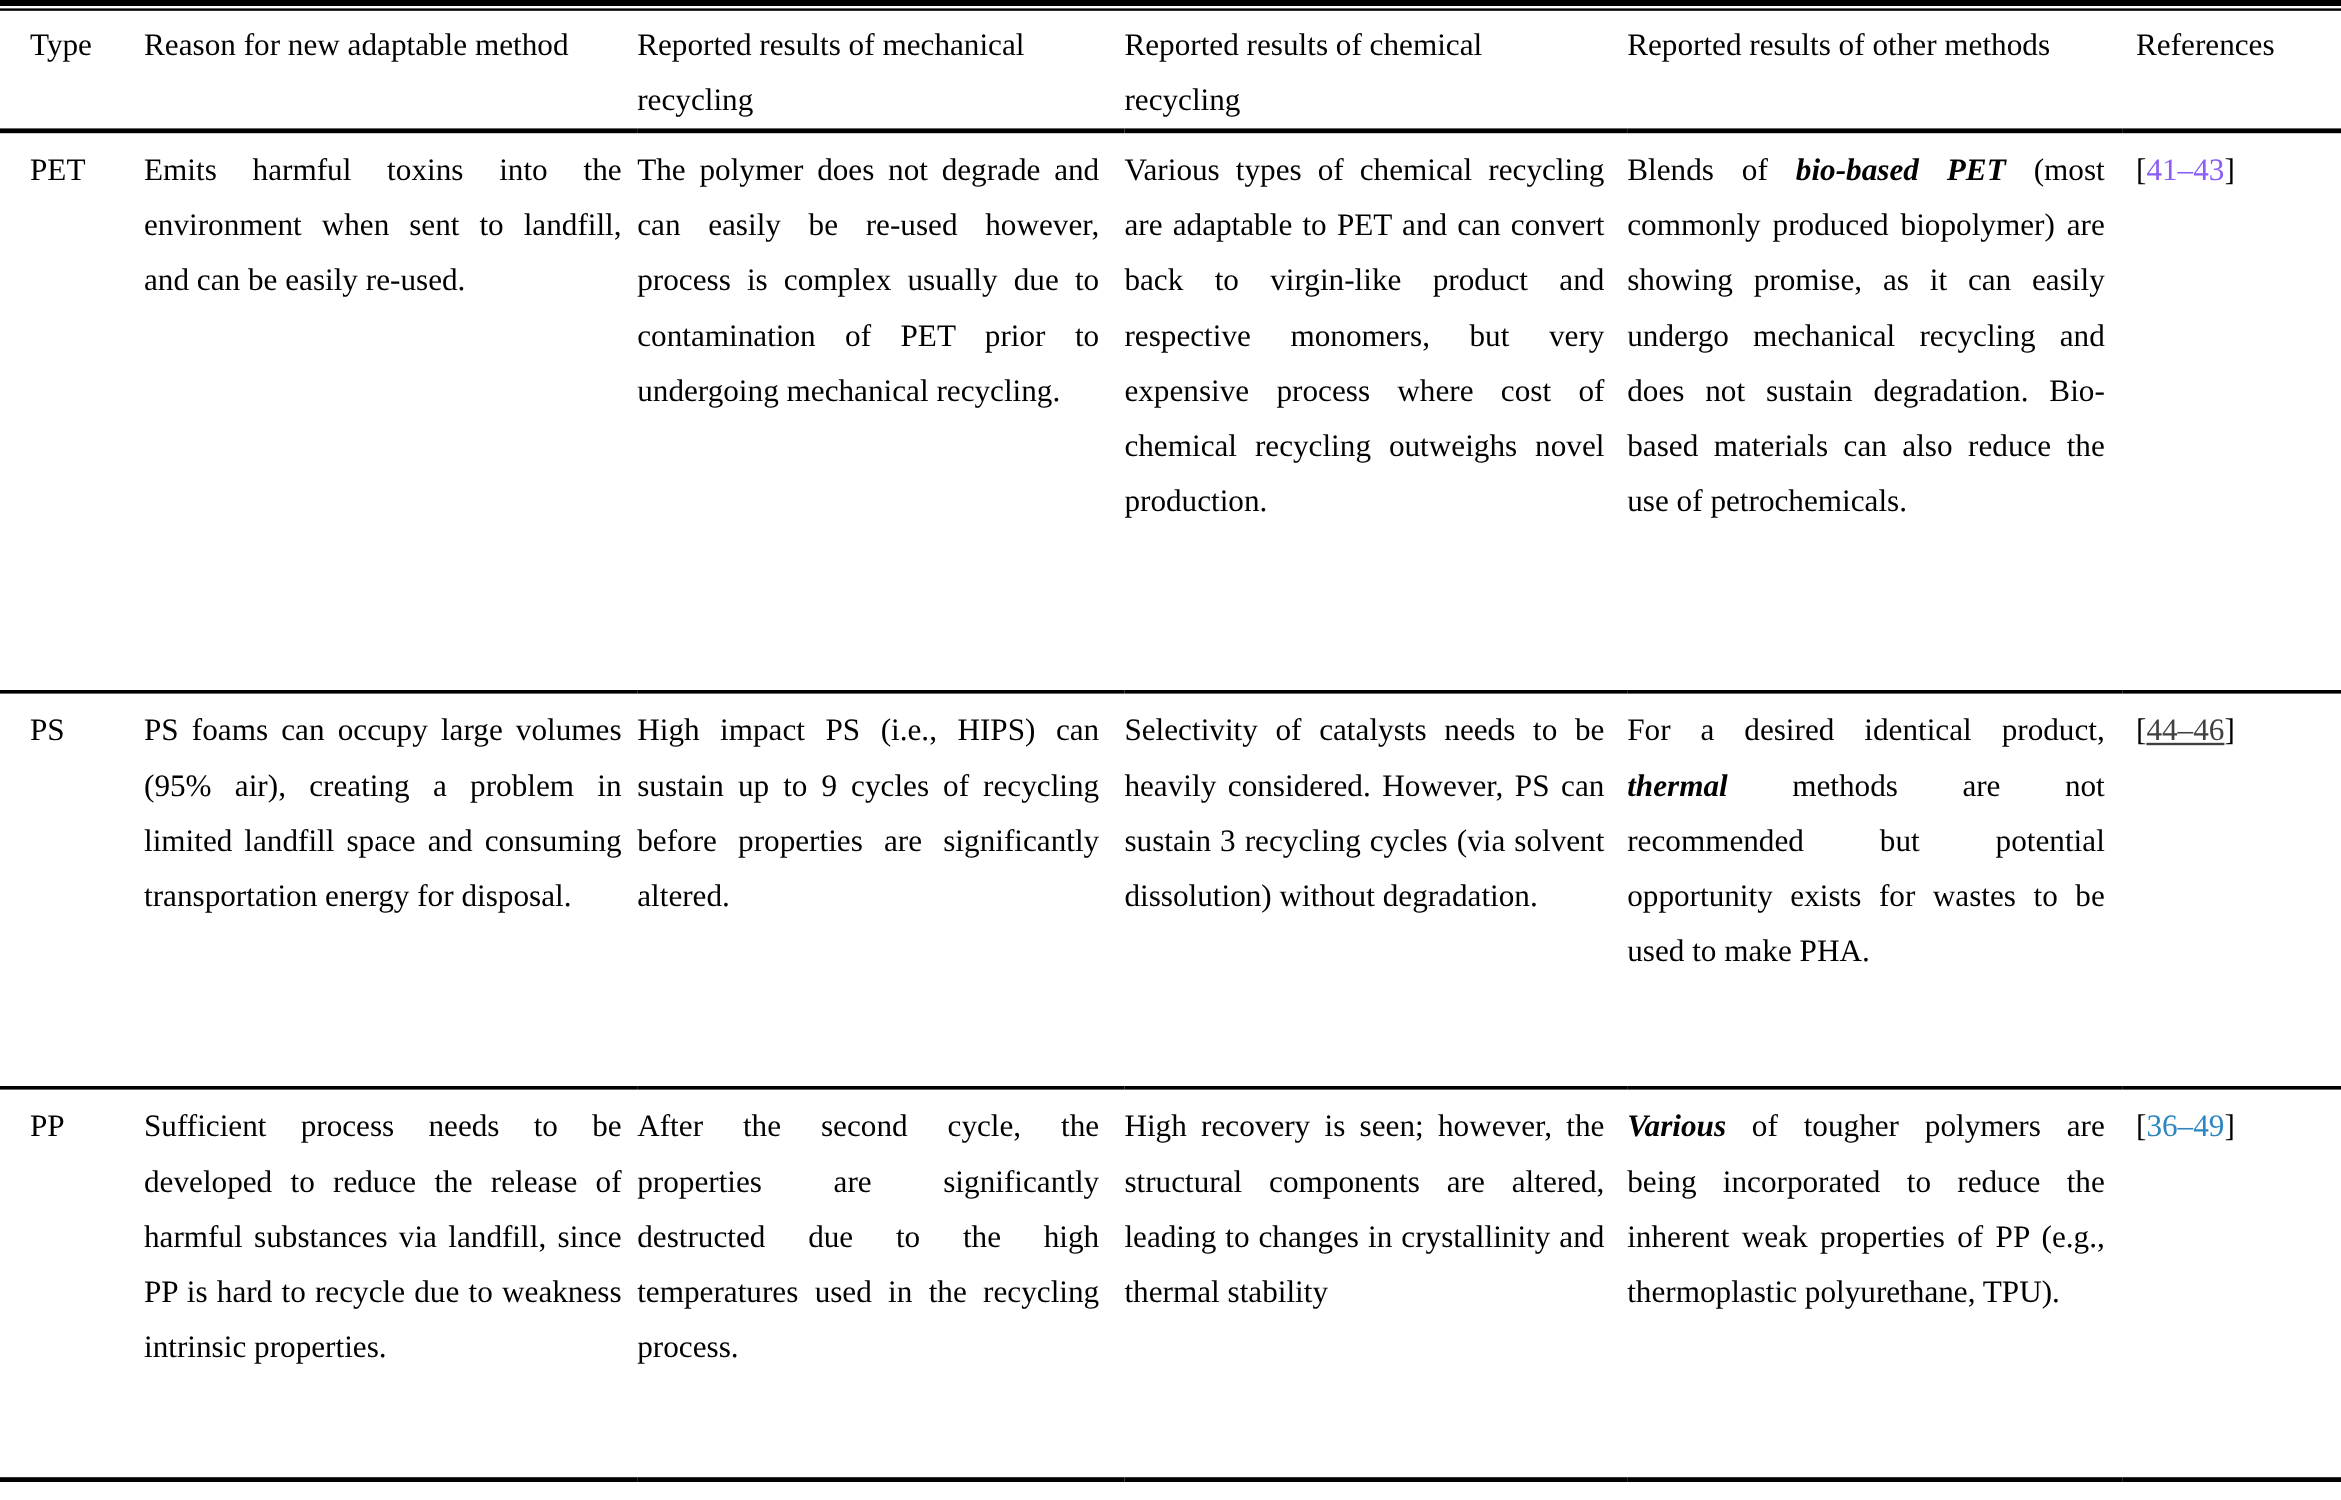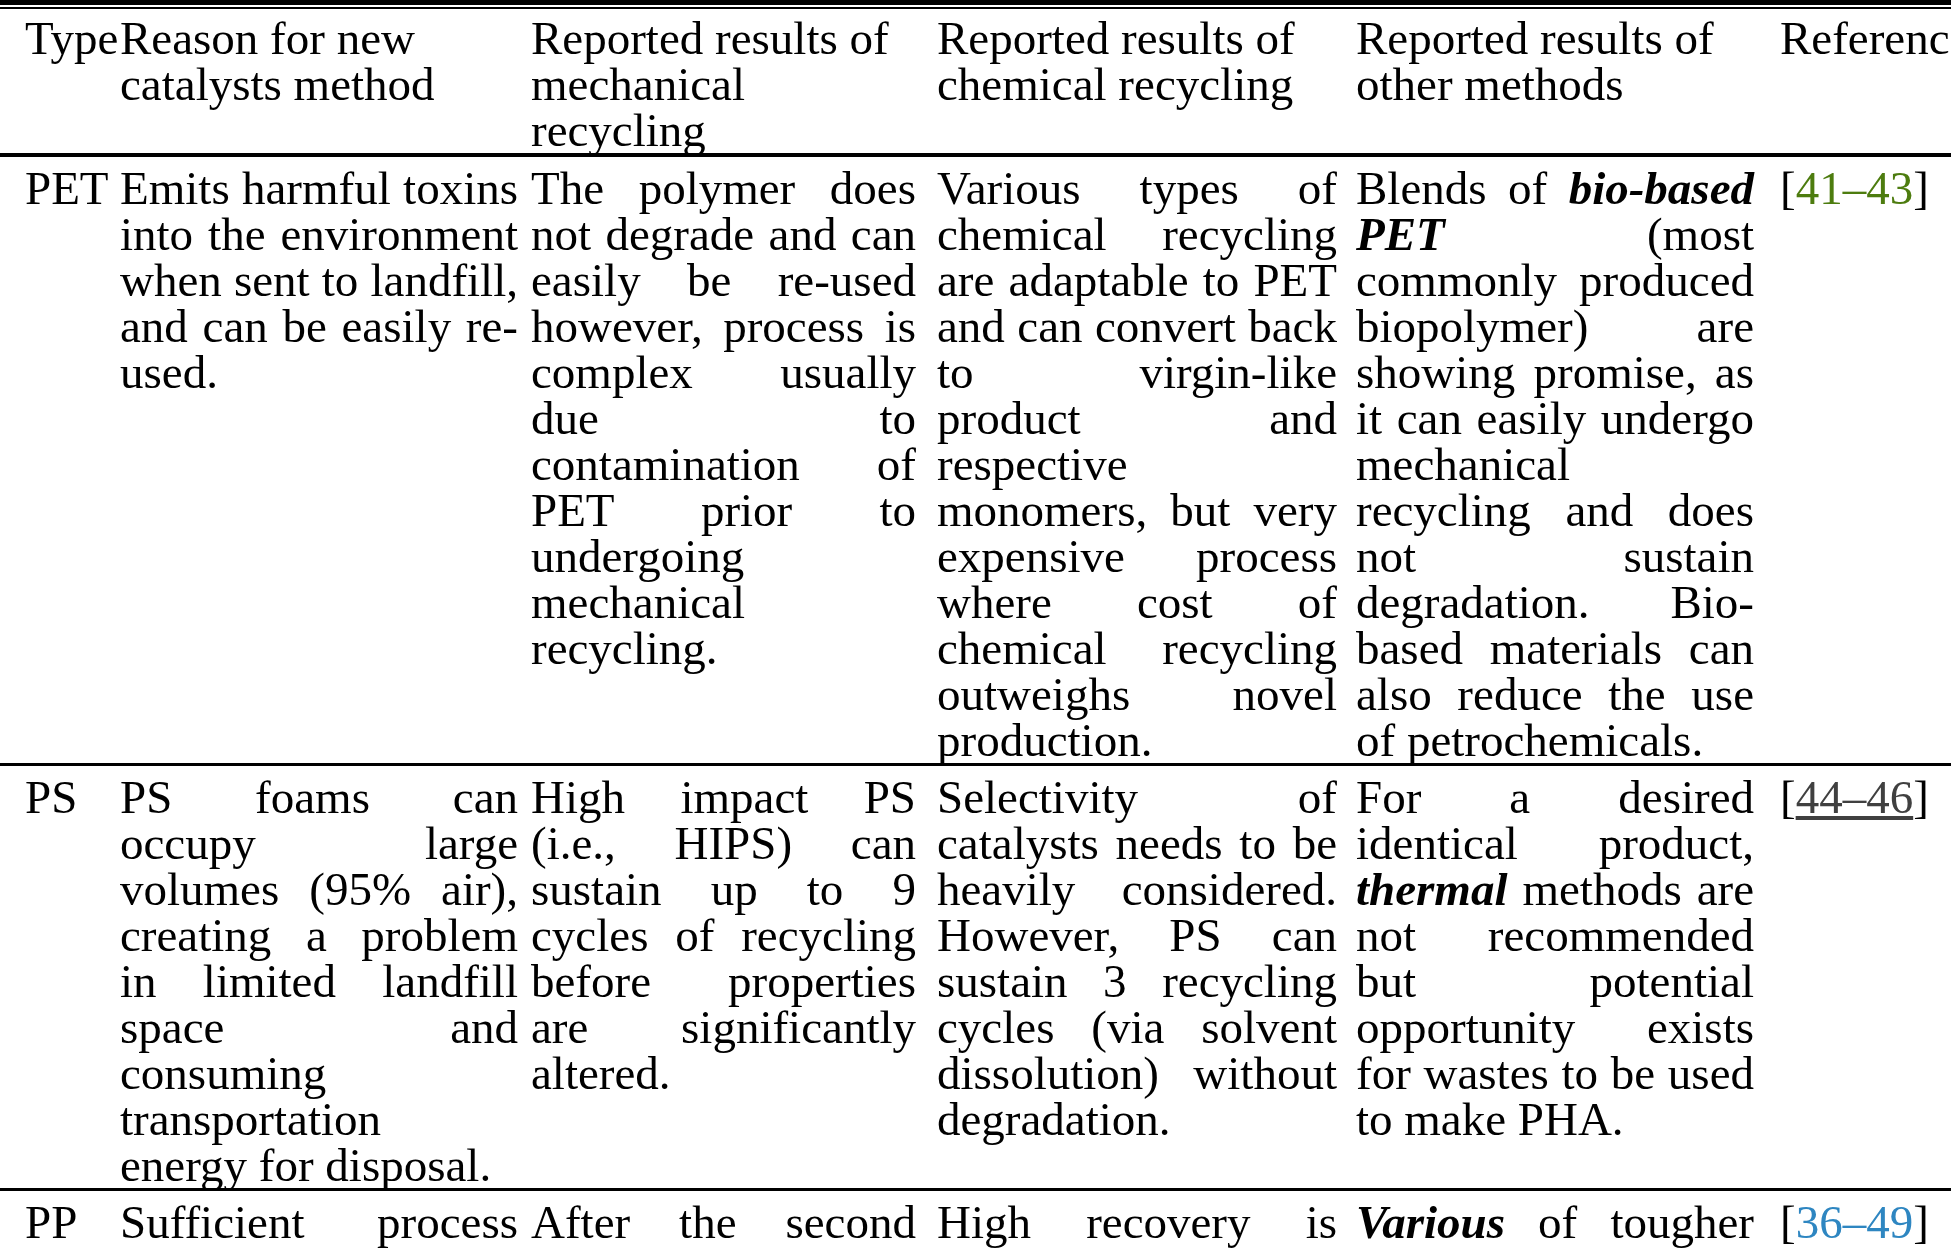--- a/index.html
+++ b/index.html
@@ -27,21 +27,21 @@
   col.c-type { width: 120px; }
   col.c-reason { width: 411px; }
   col.c-mech { width: 406px; }
   col.c-chem { width: 419px; }
   col.c-other { width: 413px; }
   col.c-refs { width: 182px; }
 
   th, td {
     box-sizing: border-box;
     vertical-align: top;
-    font-size: 47px;
+    font-size: 26px;
     line-height: 46px;
     font-weight: normal;
     text-align: left;
     padding: 8px 0 0 0;
   }
   thead th { padding-top: 6px; }
   thead tr { border-bottom: 4px solid #000; height: 97px; }
   tbody tr { border-bottom: 3px solid #000; }
   tbody tr:last-child { border-bottom: none; font-family: Liberation Serif, serif; }
   tr.r-pet { height: 467px; }
@@ -72,35 +72,35 @@
     <col class="c-type">
       <col class="c-reason">
       <col class="c-mech">
       <col class="c-chem">
       <col class="c-other">
       <col class="c-refs">
   </colgroup>
   <thead>
     <tr>
       <th class="col-type">Type</th>
-      <th class="col-reason">Reason for new catalysts method</th>
+      <th class="col-reason">Reason for new adaptable method</th>
       <th class="col-mech">Reported results of mechanical recycling</th>
       <th class="col-chem">Reported results of chemical recycling</th>
       <th class="col-other">Reported results of other methods</th>
       <th class="col-refs">References</th>
     </tr>
   </thead>
   <tbody>
     <tr class="r-pet">
       <td class="col-type">PET</td>
       <td class="col-reason body-text"><span>Emits harmful toxins into the environment when sent to landfill, and can be easily re-used.</span></td>
       <td class="col-mech body-text"><span>The polymer does not degrade and can easily be re-used however, process is complex usually due to contamination of PET prior to undergoing mechanical recycling.</span></td>
       <td class="col-chem body-text"><span>Various types of chemical recycling are adaptable to PET and can convert back to virgin-like product and respective monomers, but very expensive process where cost of chemical recycling outweighs novel production.</span></td>
       <td class="col-other body-text"><span>Blends of </span><span class="bi">bio-based PET</span><span> (most commonly produced biopolymer) are showing promise, as it can easily undergo mechanical recycling and does not sustain degradation. Bio-based materials can also reduce the use of petrochemicals.</span></td>
-      <td class="col-refs"><span><span class="ref-bracket">[</span><span class="ref-num" style="color: #4d7c0f;">41–43</span><span class="ref-bracket">]</span></span></td>
+      <td class="col-refs"><span><span class="ref-bracket">[</span><span class="ref-num" style="color: #8b5cf6;">41–43</span><span class="ref-bracket">]</span></span></td>
     </tr>
     <tr class="r-ps">
       <td class="col-type">PS</td>
       <td class="col-reason body-text"><span>PS foams can occupy large volumes (95% air), creating a problem in limited landfill space and consuming transportation energy for disposal.</span></td>
       <td class="col-mech body-text"><span>High impact PS (i.e., HIPS) can sustain up to 9 cycles of recycling before properties are significantly altered.</span></td>
       <td class="col-chem body-text"><span>Selectivity of catalysts needs to be heavily considered. However, PS can sustain 3 recycling cycles (via solvent dissolution) without degradation.</span></td>
       <td class="col-other body-text"><span>For a desired identical product, </span><span class="bi">thermal</span><span> methods are not recommended but potential opportunity exists for wastes to be used to make PHA.</span></td>
       <td class="col-refs"><span><span class="ref-bracket">[</span><span class="ref-num" style="color: #404040; text-decoration: underline;">44–46</span><span class="ref-bracket">]</span></span></td>
     </tr>
     <tr class="r-pp">

